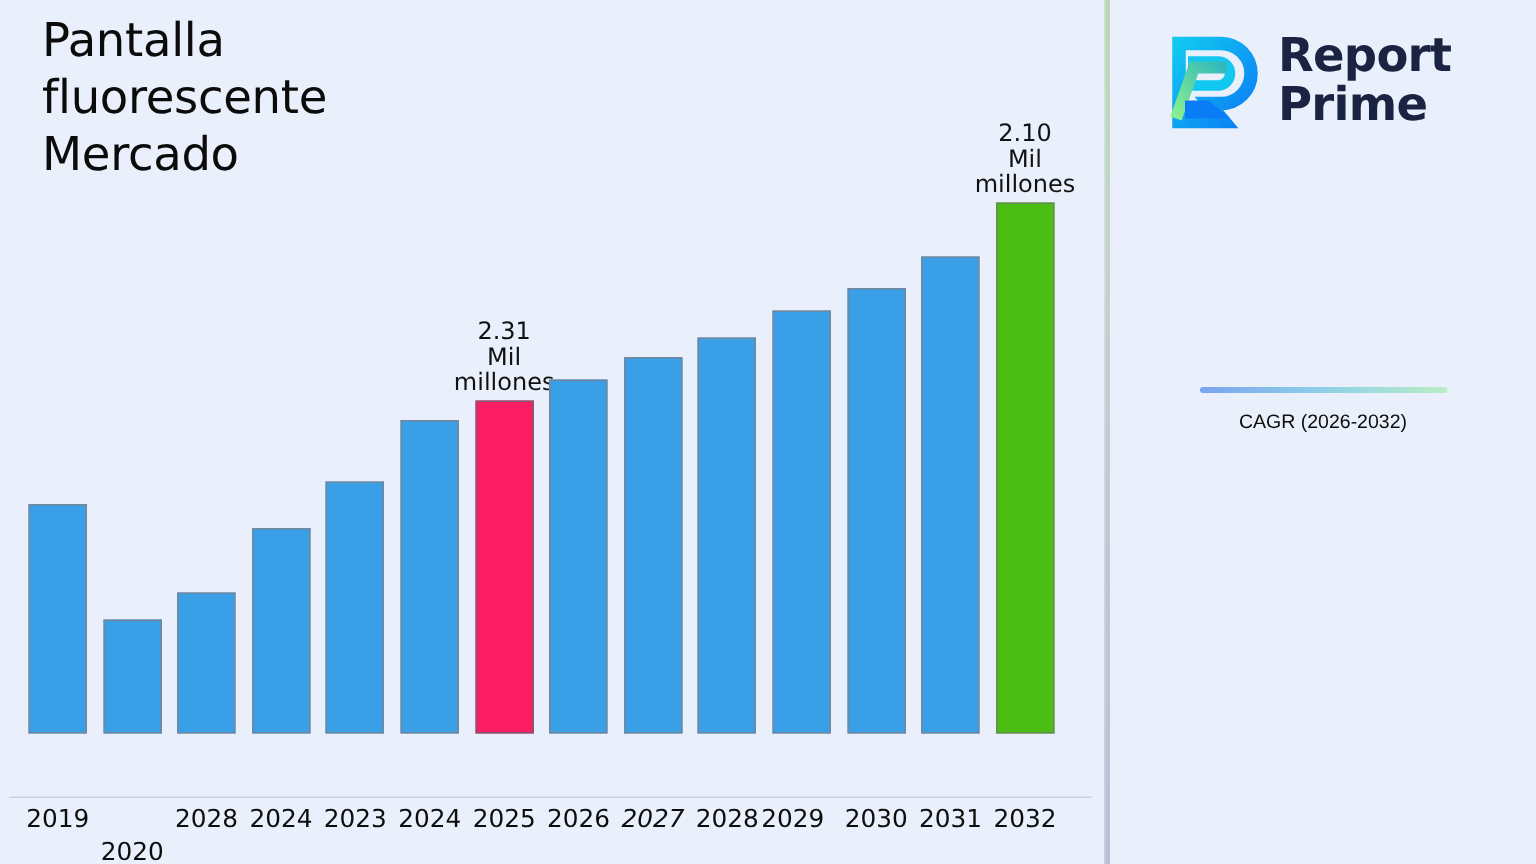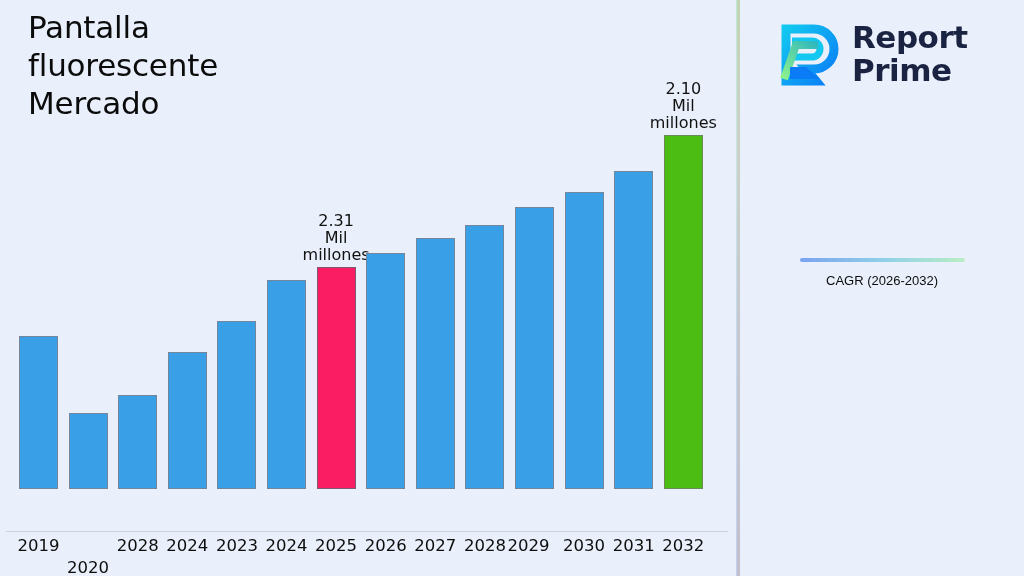--- a/index.html
+++ b/index.html
@@ -251,21 +251,21 @@
       </div>
 
   <div class="x-tick" style="left: 13px; width: 51px;">2019</div>
       <div class="x-tick" style="left: 62.6px; width: 51px; margin-top: 22px;">2020</div>
       <div class="x-tick" style="left: 112.2px; width: 51px;">2028</div>
       <div class="x-tick" style="left: 161.8px; width: 51px;">2024</div>
       <div class="x-tick" style="left: 211.4px; width: 51px;">2023</div>
       <div class="x-tick" style="left: 261px; width: 51px;">2024</div>
       <div class="x-tick" style="left: 310.6px; width: 51px;">2025</div>
       <div class="x-tick" style="left: 360.2px; width: 51px;">2026</div>
-      <div class="x-tick" style="left: 409.8px; width: 51px;">2027</div>
+      <div class="x-tick" style="left: 409.8px; width: 51px; font-style: italic;">2027</div>
       <div class="x-tick" style="left: 459.4px; width: 51px;">2028</div>
       <div class="x-tick" style="left: 503px; width: 51px;">2029</div>
       <div class="x-tick" style="left: 558.6px; width: 51px;">2030</div>
       <div class="x-tick" style="left: 608.2px; width: 51px;">2031</div>
       <div class="x-tick" style="left: 657.8px; width: 51px;">2032</div>
     </div>
 
   <div id="panel-divider"></div>
 
   <div id="info-panel">

